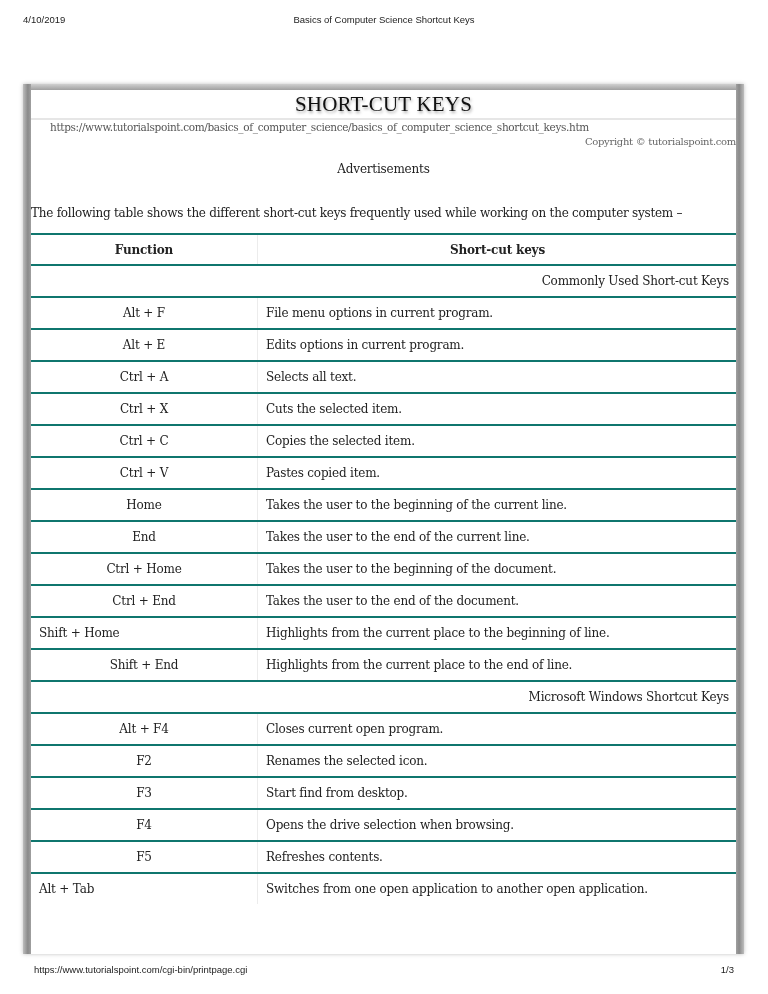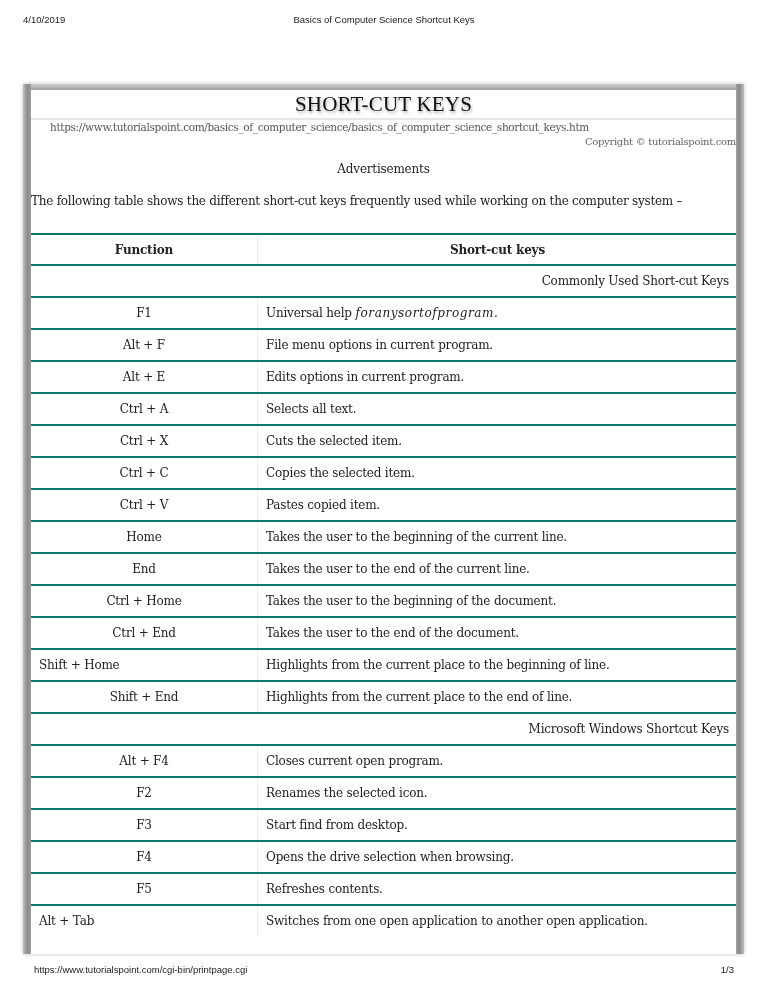--- a/index.html
+++ b/index.html
@@ -143,21 +143,21 @@
       width: 100%;
       top: 72px;
       text-align: center;
       font-size: 12px;
       color: #222;
       letter-spacing: -0.2px;
     }
     .intro-para {
       position: absolute;
       left: 0;
-      top: 104px;
+      top: 116px;
       font-size: 12px;
       color: #222;
       white-space: nowrap;
       letter-spacing: -0.25px;
     }
 
     table.shortcut-table {
       position: absolute;
       left: 0;
       top: 143px;
@@ -226,24 +226,20 @@
         <tr>
           <th class="col-func">Function</th>
           <th class="col-desc">Short-cut keys</th>
         </tr>
       </thead>
       <tbody id="table-body">
           <tr class="section-row">
             <td colspan="2">Commonly Used Short-cut Keys</td>
           </tr>
           <tr>
-            <td class="col-func">F1</td>
-            <td class="col-desc"><span>Universal help </span><span class="math">foranysortofprogram.</span></td>
-          </tr>
-          <tr>
             <td class="col-func">Alt + F</td>
             <td class="col-desc"><span>File menu options in current program.</span></td>
           </tr>
           <tr>
             <td class="col-func">Alt + E</td>
             <td class="col-desc"><span>Edits options in current program.</span></td>
           </tr>
           <tr>
             <td class="col-func">Ctrl + A</td>
             <td class="col-desc"><span>Selects all text.</span></td>

